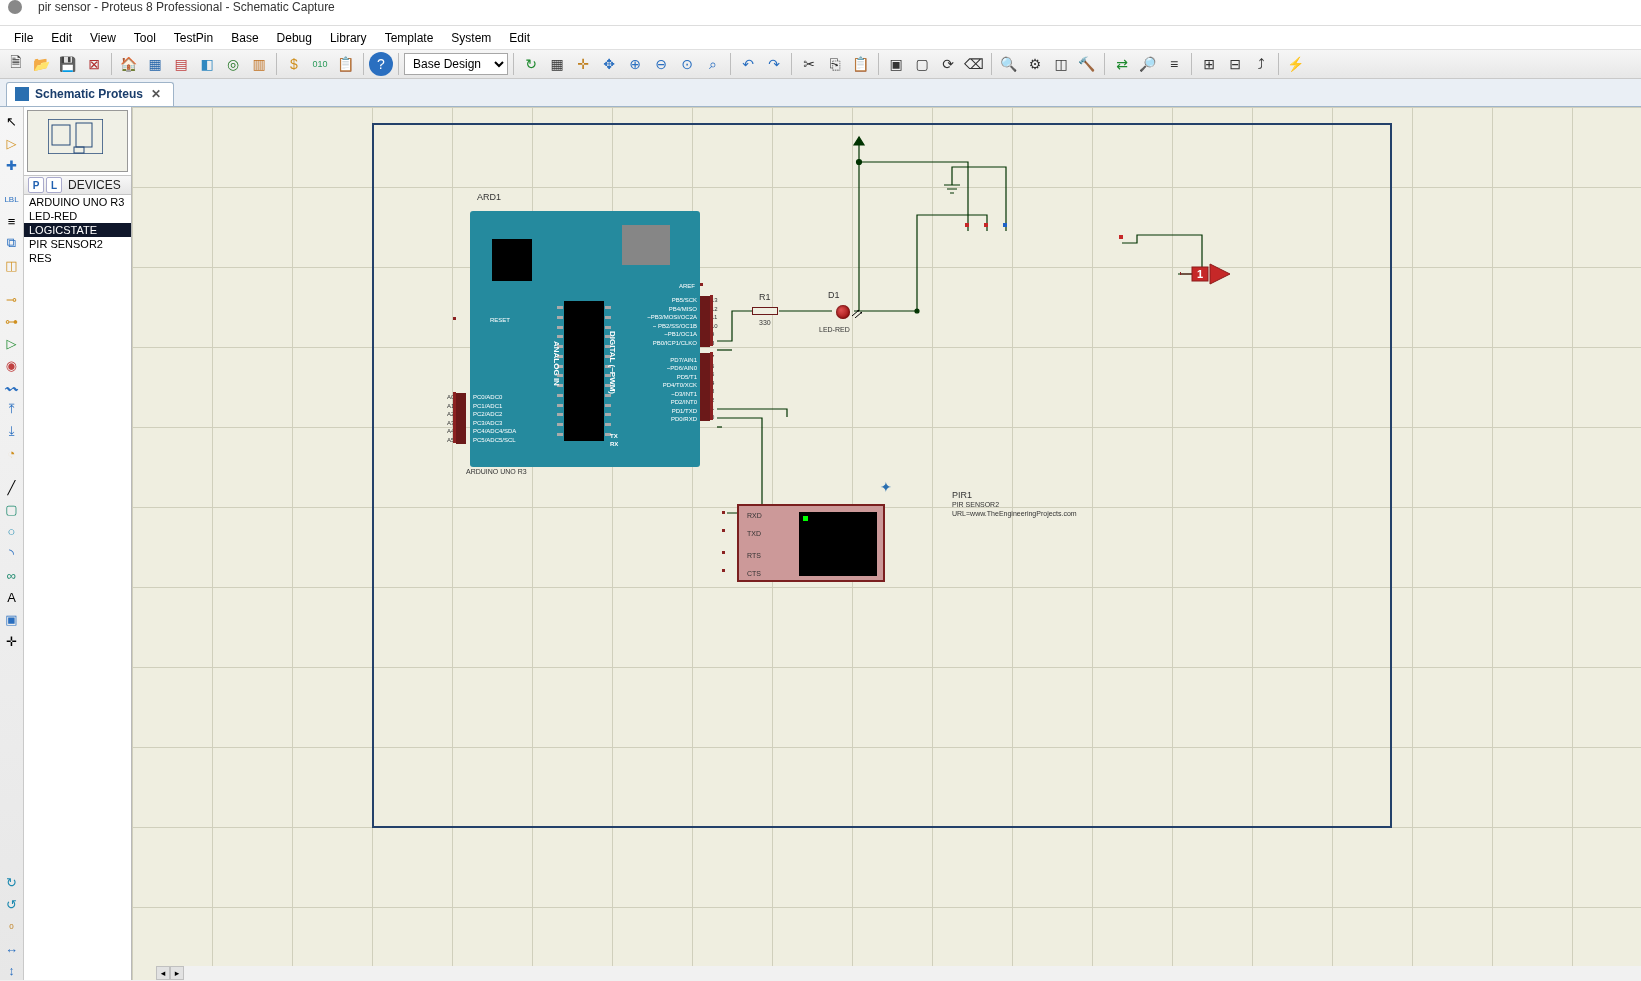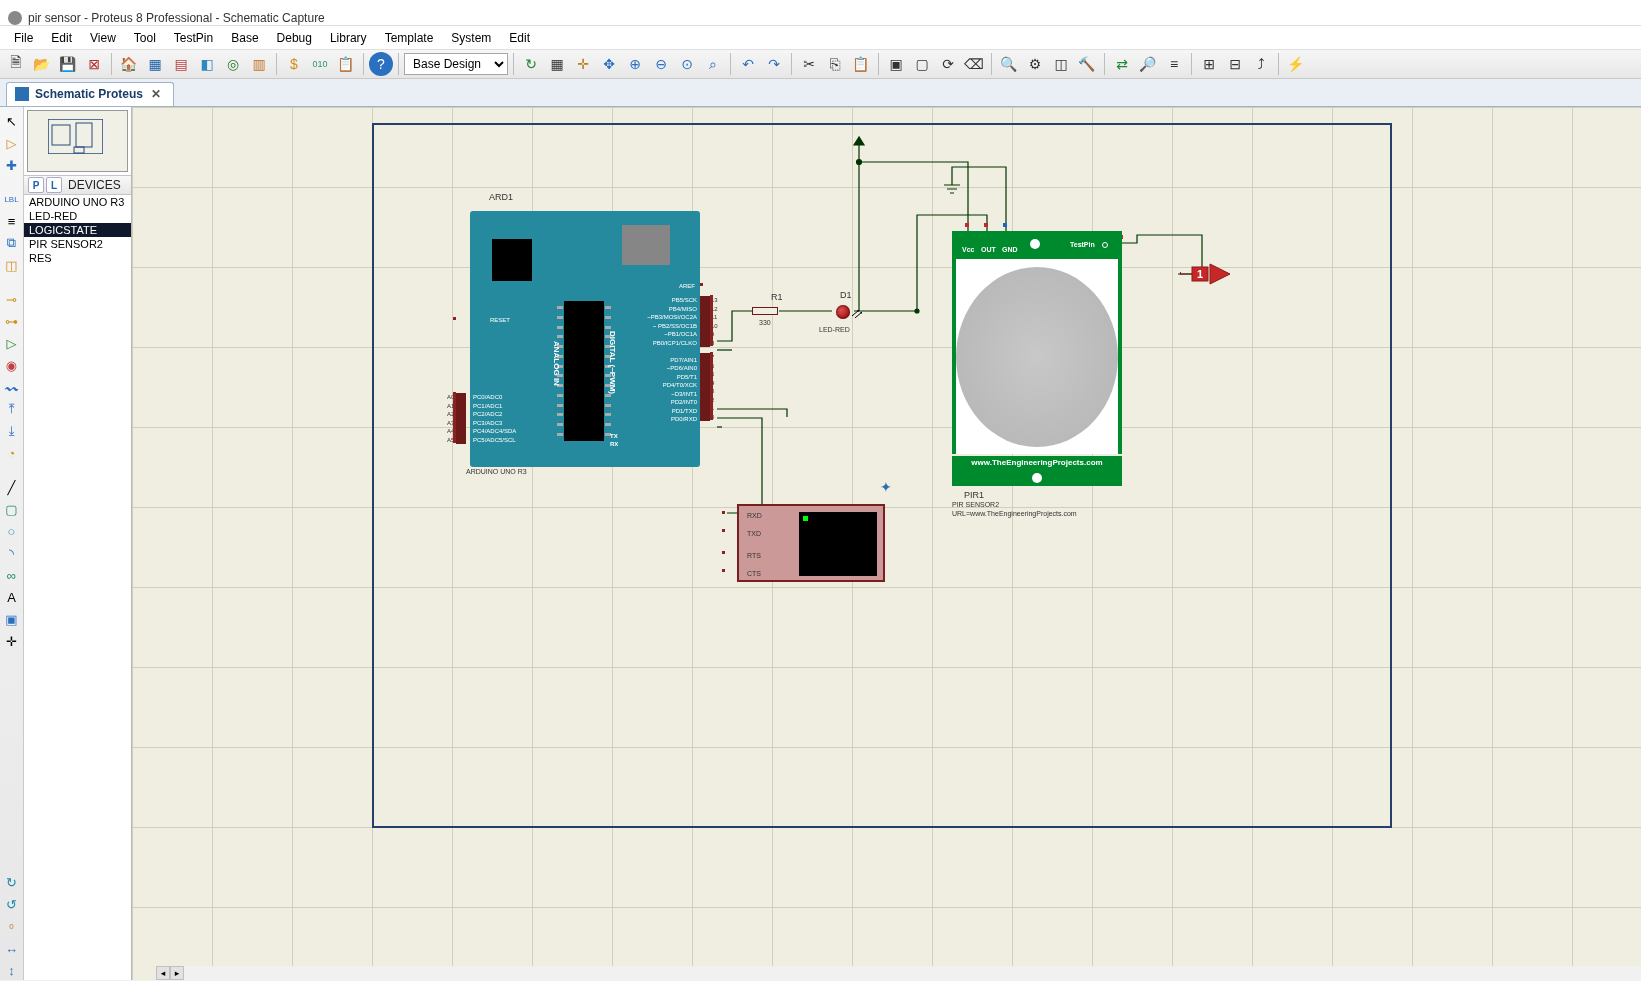--- a/index.html
+++ b/index.html
@@ -1,19 +1,19 @@
 <!DOCTYPE html>
 <html><head>
 <meta charset="utf-8">
 <style>
 * { margin: 0; padding: 0; box-sizing: border-box; }
 body { font-family: "Segoe UI", Tahoma, sans-serif; font-size: 12px; background: #f0f0f0; overflow: hidden; width: 1641px; height: 981px; }
 
 
-.titlebar { height: 26px; background: #fff; display: flex; align-items: flex-end; padding: 0 8px; gap: 6px; border-bottom: 1px solid #ddd; }
+.titlebar { height: 26px; background: #fff; display: flex; align-items: flex-start; padding: 0 8px; gap: 16px; border-bottom: 1px solid #ddd; }
 .titlebar .icon { width: 14px; height: 14px; border-radius: 50%; background: #888; }
 .titlebar .title { color: #333; }
 
 
 .menubar { height: 24px; background: #fff; display: flex; align-items: center; padding: 0 6px; gap: 2px; border-bottom: 1px solid #e0e0e0; }
 .menubar .menuitem { padding: 2px 8px; cursor: pointer; }
 
 
 .toolbars { display: flex; flex-wrap: wrap; background: linear-gradient(#f6f6f6,#e7e7e7); border-bottom: 1px solid #c9c9c9; padding: 2px 4px; gap: 2px; align-items: center; }
 .tb-btn { width: 24px; height: 24px; display: inline-flex; align-items: center; justify-content: center; border: 1px solid transparent; border-radius: 2px; cursor: pointer; font-size: 14px; color: #333; }
@@ -105,21 +105,21 @@
 
 .vterm { position: absolute; top: 397px; left: 605px; width: 148px; height: 78px; border: 2px solid #7a1f1f; background: #c99; }
 .vterm .screen { position: absolute; top: 6px; right: 6px; width: 78px; height: 64px; background: #000; }
 .vterm .screen .cursor { width: 5px; height: 5px; background: #0f0; position: absolute; top: 4px; left: 4px; }
 .vtlab { position: absolute; font-size: 7px; color: #333; }
 
 
 .origin { position: absolute; top: 372px; left: 748px; color: #2a6fb0; font-size: 14px; }
 
 
-.clabel { position: absolute; font-size: 9px; color: #333; font-family: Arial; margin-left: 12px; }
+.clabel { position: absolute; font-size: 9px; color: #333; font-family: Arial; }
 .clabelb { position: absolute; font-size: 7px; color: #333; font-family: Arial; }
 
 
 .hscroll { position: absolute; bottom: 0; left: 24px; right: 0; height: 14px; background: #f1f1f1; display:flex; align-items:center; }
 .hscroll .arrow { width: 14px; height: 14px; display:inline-flex; align-items:center; justify-content:center; background:#e2e2e2; border:1px solid #c0c0c0; font-size:9px; cursor:pointer; }
 
 </style>
 </head>
 <body>
 
@@ -491,37 +491,20 @@
       
       <div class="led"></div>
       <div style="position:absolute;top:200px;left:720px">
         <svg width="12" height="10">
             <path d="M0 8 L7 2 M3 10 L10 4" stroke="#000" stroke-width="1" fill="none"></path>
             <path d="M7 2 L5 2 L7 4 Z M10 4 L8 4 L10 6 Z" fill="#000"></path>
           </svg>
       </div>
 
       
-      <div class="pir">
-        <div class="pir-pcb">
-          <span class="lbl" style="position:absolute;top:15px;left:10px">Vcc</span>
-          <span class="lbl" style="position:absolute;top:15px;left:29px">OUT</span>
-          <span class="lbl" style="position:absolute;top:15px;left:50px">GND</span>
-          <span class="lbl" style="position:absolute;top:10px;left:118px">TestPin</span>
-          <span class="dot" style="position:absolute;top:8px;left:78px"></span>
-          <span style="position:absolute;top:11px;left:150px;width:6px;height:6px;border:1px solid #fff;border-radius:50%"></span>
-        </div>
-        <div class="pir-mid">
-            <div class="pir-lens"></div>
-          </div>
-        <div class="pir-url">www.TheEngineeringProjects.com</div>
-        <div class="pir-bot">
-            <span class="dot"></span>
-          </div>
-      </div>
 
       
       <div class="logicstate">
         <svg width="50" height="30">
           <polygon points="30,5 50,15 30,25" fill="#c62828" stroke="#8b1a1a"></polygon>
           <rect x="12" y="8" width="16" height="14" fill="#c62828" stroke="#8b1a1a"></rect>
           <text x="20" y="19" fill="#fff" font-size="11" font-weight="bold" text-anchor="middle">1</text>
           <line x1="0" y1="15" x2="12" y2="15" stroke="#6b1919"></line>
           <rect x="-2" y="13" width="3" height="3" fill="#8b2121"></rect>
         </svg>

